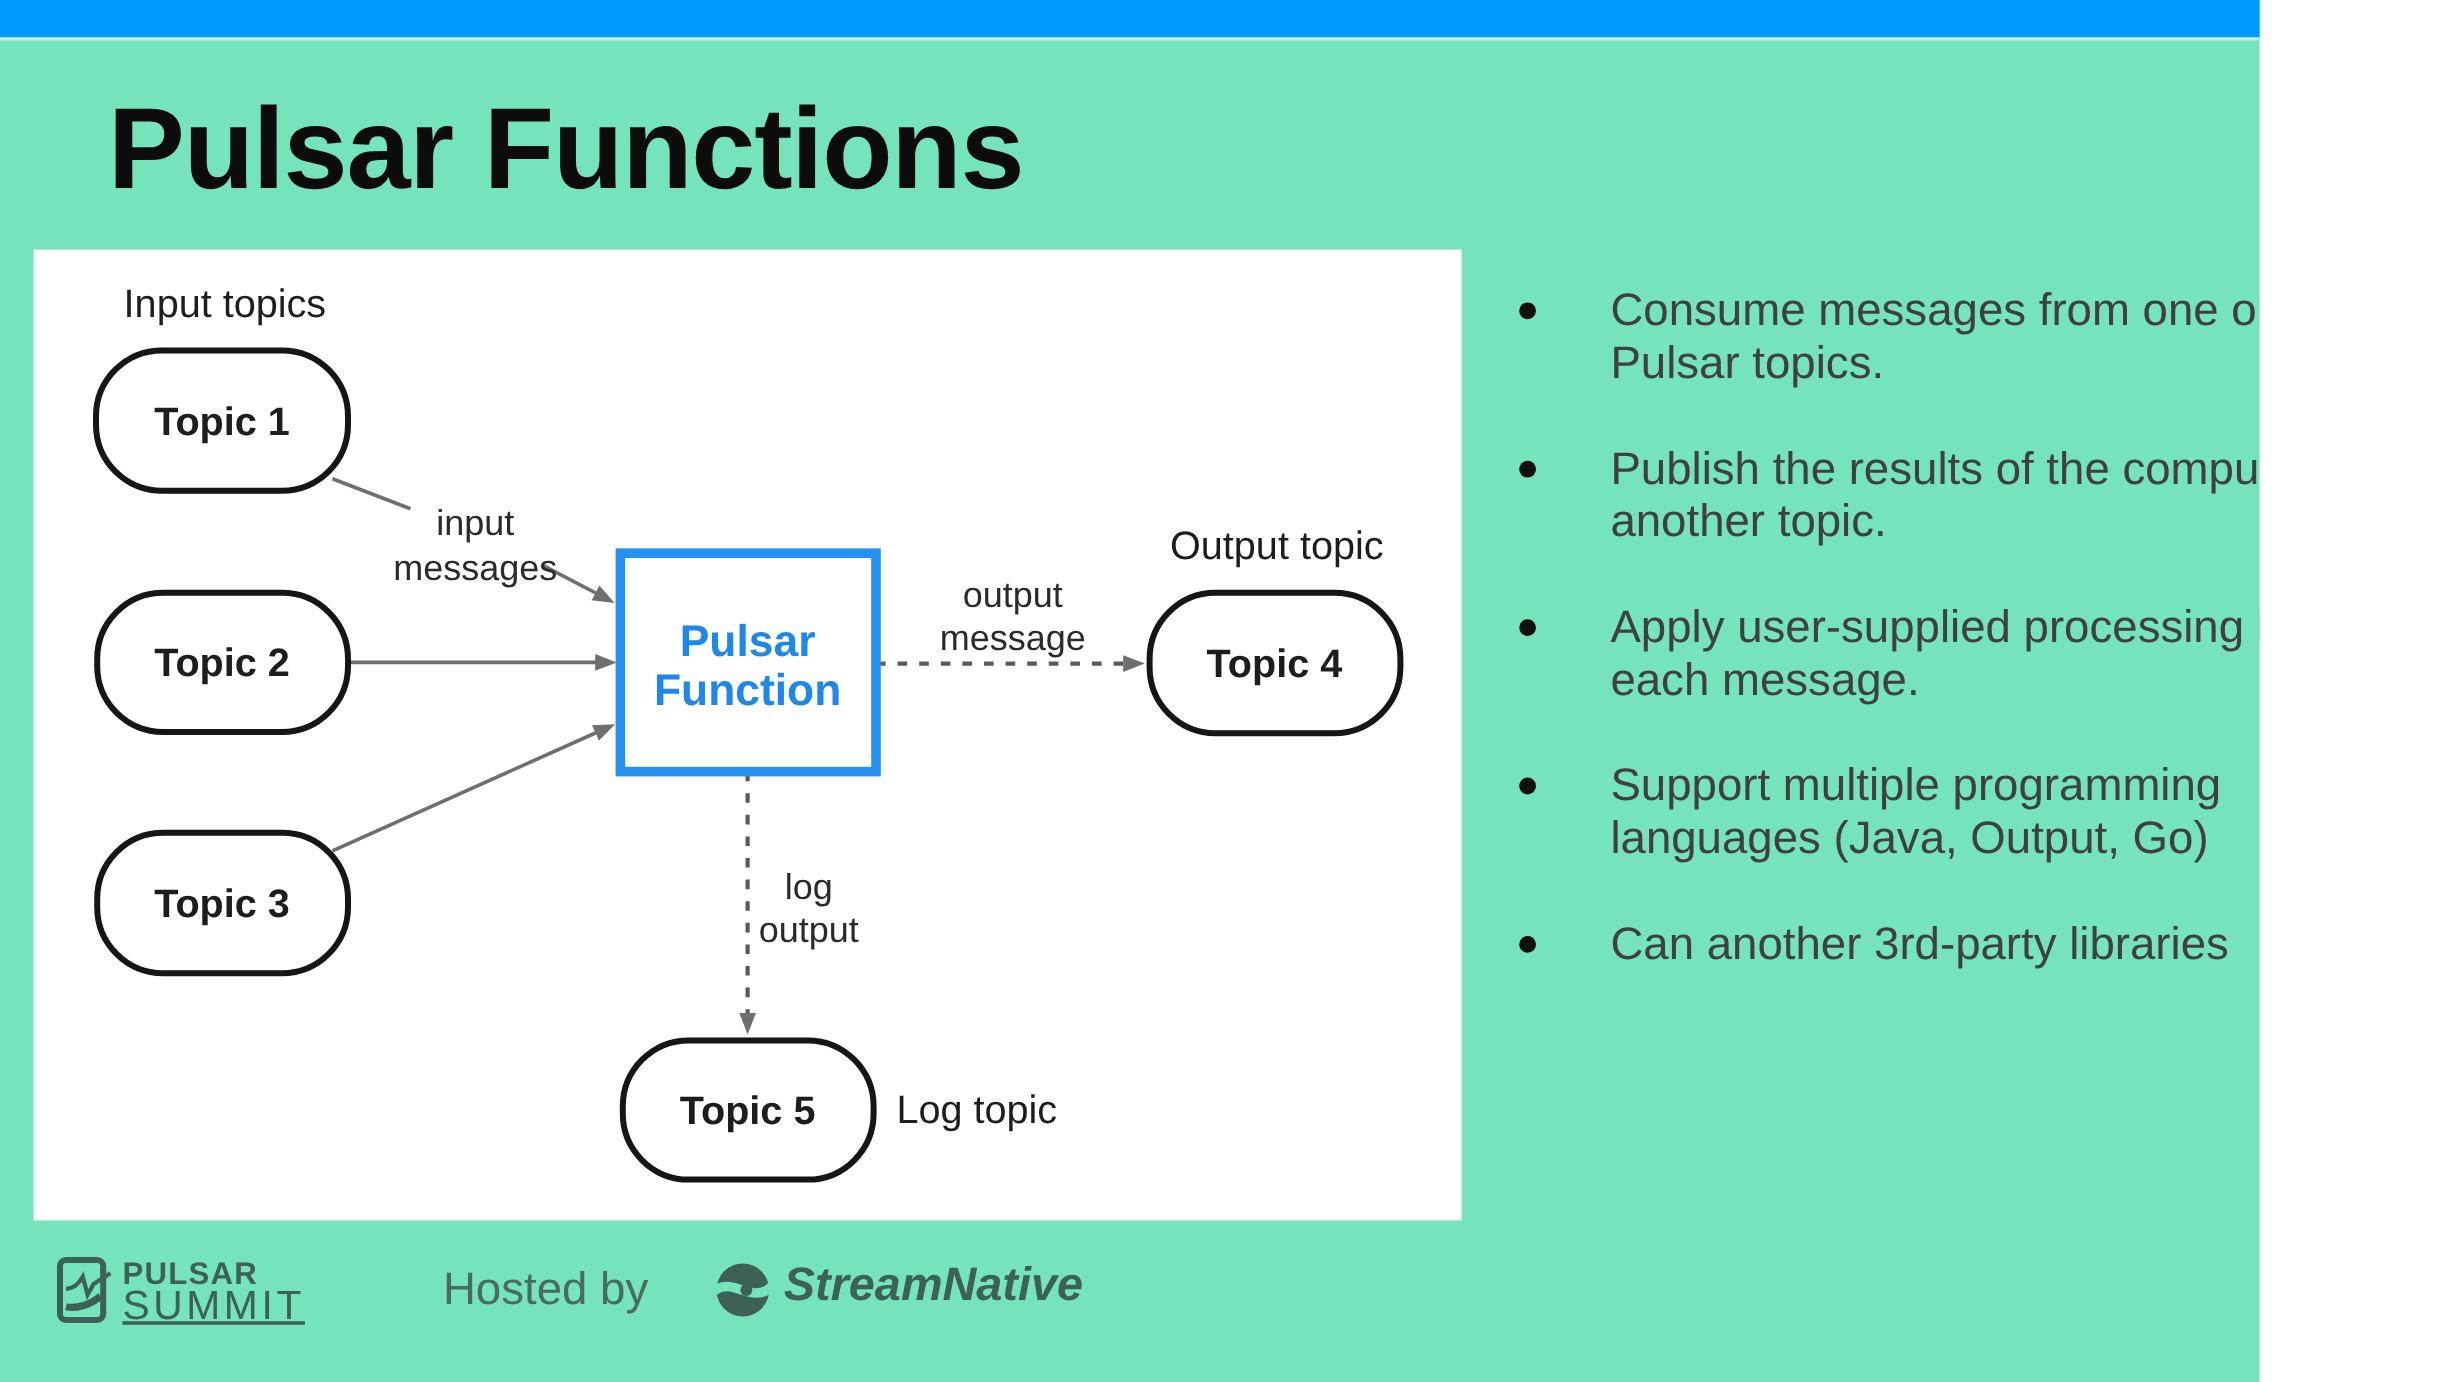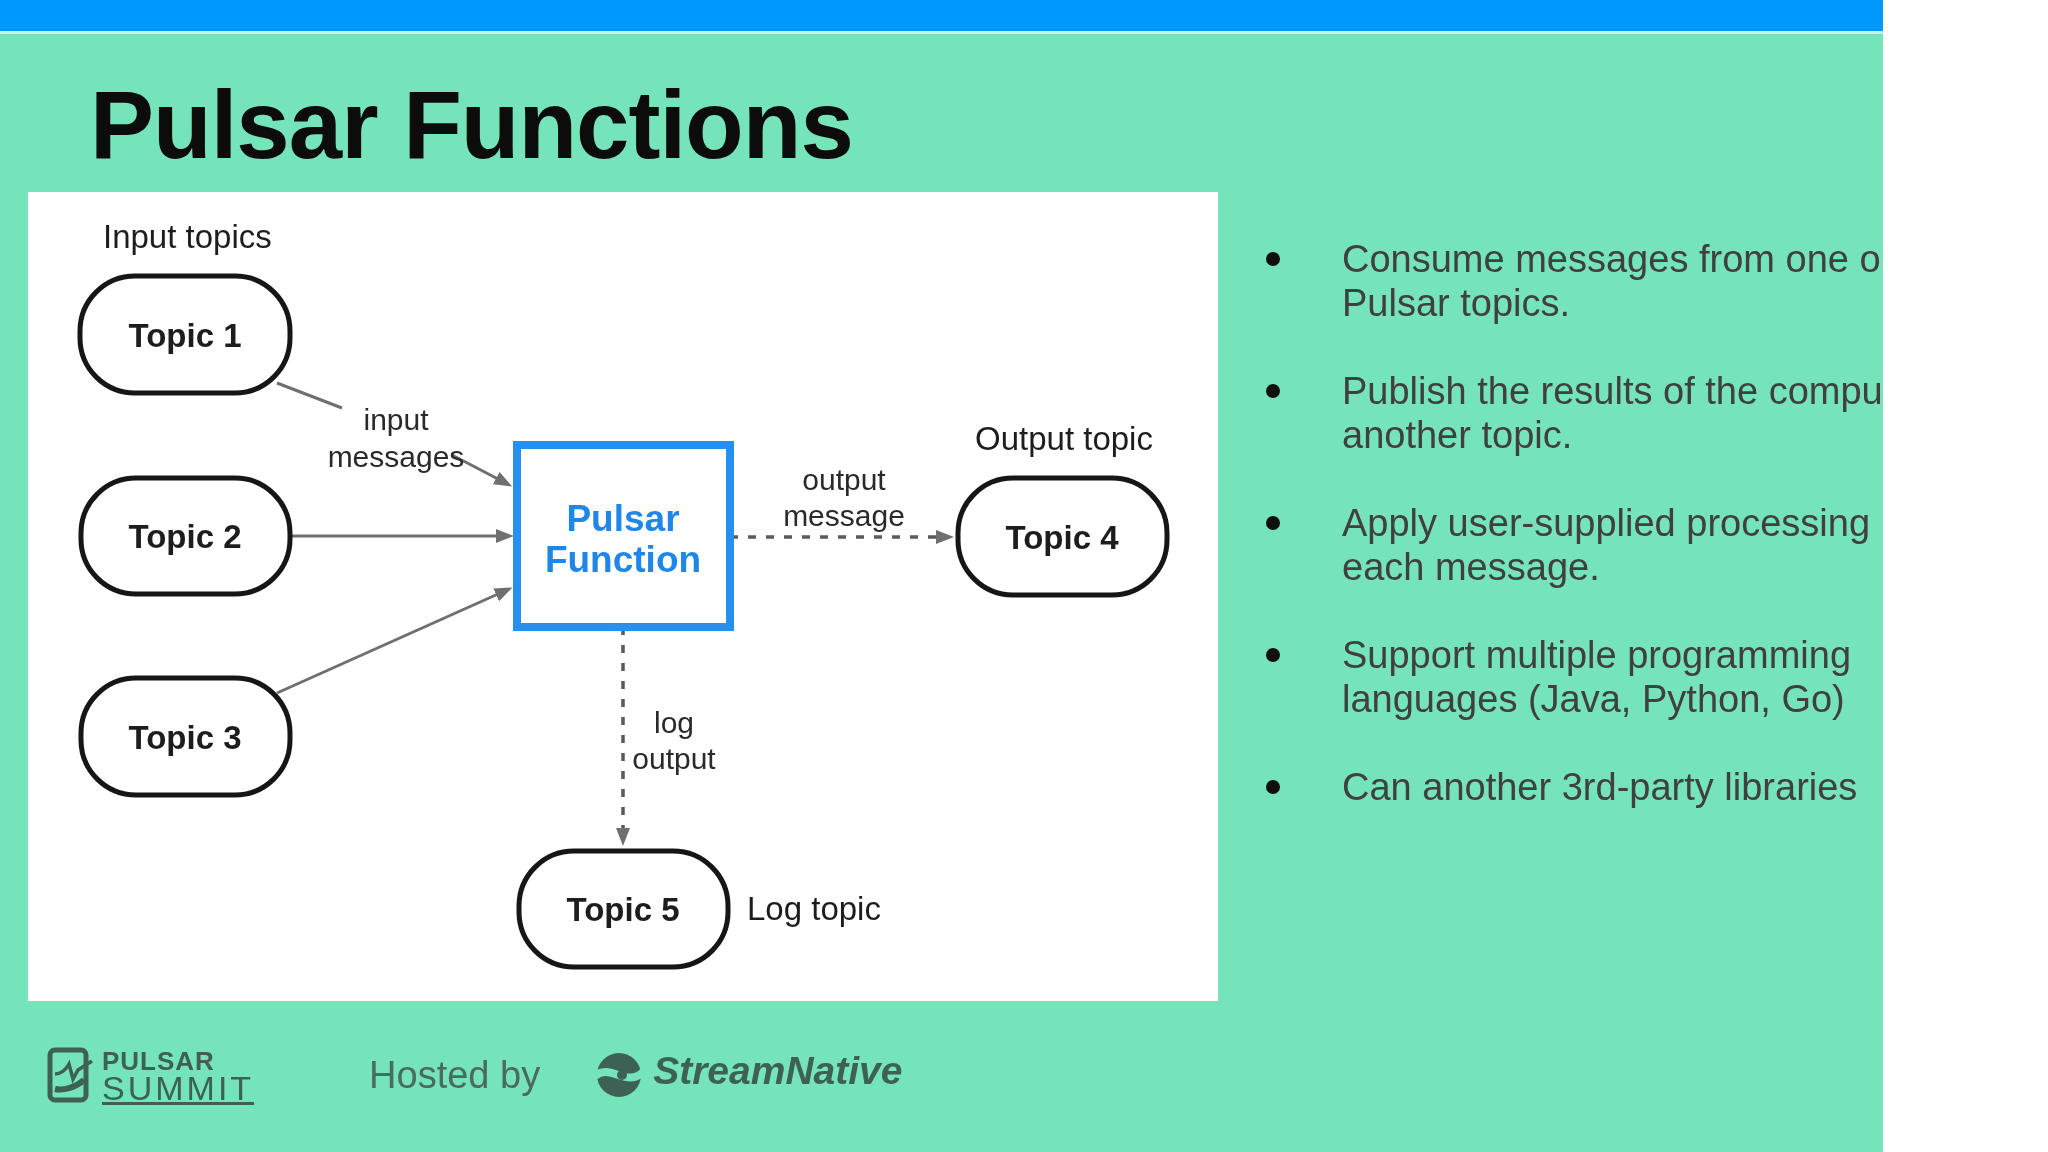--- a/index.html
+++ b/index.html
@@ -12,21 +12,21 @@
   }
   #topbar{
     position:absolute;left:0;top:0;width:2048px;height:31px;
     background:#0099ff;border-bottom:3px solid #c2f2e2;
   }
   #title{
     position:absolute;left:90px;top:70px;
     font-size:96px;font-weight:700;letter-spacing:-1px;color:#0c0c0c;
   }
   #panel{
-    position:absolute;left:28px;top:192px;width:1190px;height:809px;
+    position:absolute;left:28px;top:208px;width:1190px;height:809px;
     background:#ffffff;
   }
   #panel svg{display:block;width:1190px;height:809px;overflow:visible;}
 
   
   .topic-rect{fill:#ffffff;stroke:#161616;stroke-width:5px;}
   .fn-rect{fill:#ffffff;stroke:#2590f0;stroke-width:8px;}
   .topic-label{font-family:"Liberation Sans",sans-serif;font-size:33px;font-weight:700;fill:#1d1d1d;}
   .fn-label{font-family:"Liberation Sans",sans-serif;font-size:37px;font-weight:700;fill:#1f87e8;}
   .zone-label{font-family:"Liberation Sans",sans-serif;font-size:33px;fill:#1d1d1d;}
@@ -120,21 +120,21 @@
         <text class="fn-label" x="595" y="326" text-anchor="middle" dominant-baseline="central">Pulsar</text>
         <text class="fn-label" x="595" y="367" text-anchor="middle" dominant-baseline="central">Function</text>
       </g>
     </svg>
   </div>
 
   <ul id="bullets">
     <li><span class="dot"></span><span>Consume messages from one or more Pulsar topics.</span></li>
     <li><span class="dot"></span><span>Publish the results of the computation to another topic.</span></li>
     <li><span class="dot"></span><span>Apply user-supplied processing logic to each message.</span></li>
-    <li><span class="dot"></span><span>Support multiple programming languages (Java, Python, Go)</span></li>
+    <li><span class="dot"></span><span>Support multiple programming languages (Java, Output, Go)</span></li>
     <li><span class="dot"></span><span>Can another 3rd-party libraries</span></li>
   </ul>
 
   <div id="footer">
     <div class="ps-logo">
       <svg width="46" height="58" viewBox="0 0 46 58">
         <rect x="3" y="4" width="36" height="50" rx="5" fill="none" stroke="#3e6156" stroke-width="5"></rect>
         <path d="M8 28 C 14 28 18 25 22 18 L26 33 L31 24 L45 15" fill="none" stroke="#3e6156" stroke-width="3.5"></path>
         <path d="M8 43 C 17 45 29 41 37 34" fill="none" stroke="#3e6156" stroke-width="6"></path>
       </svg>

